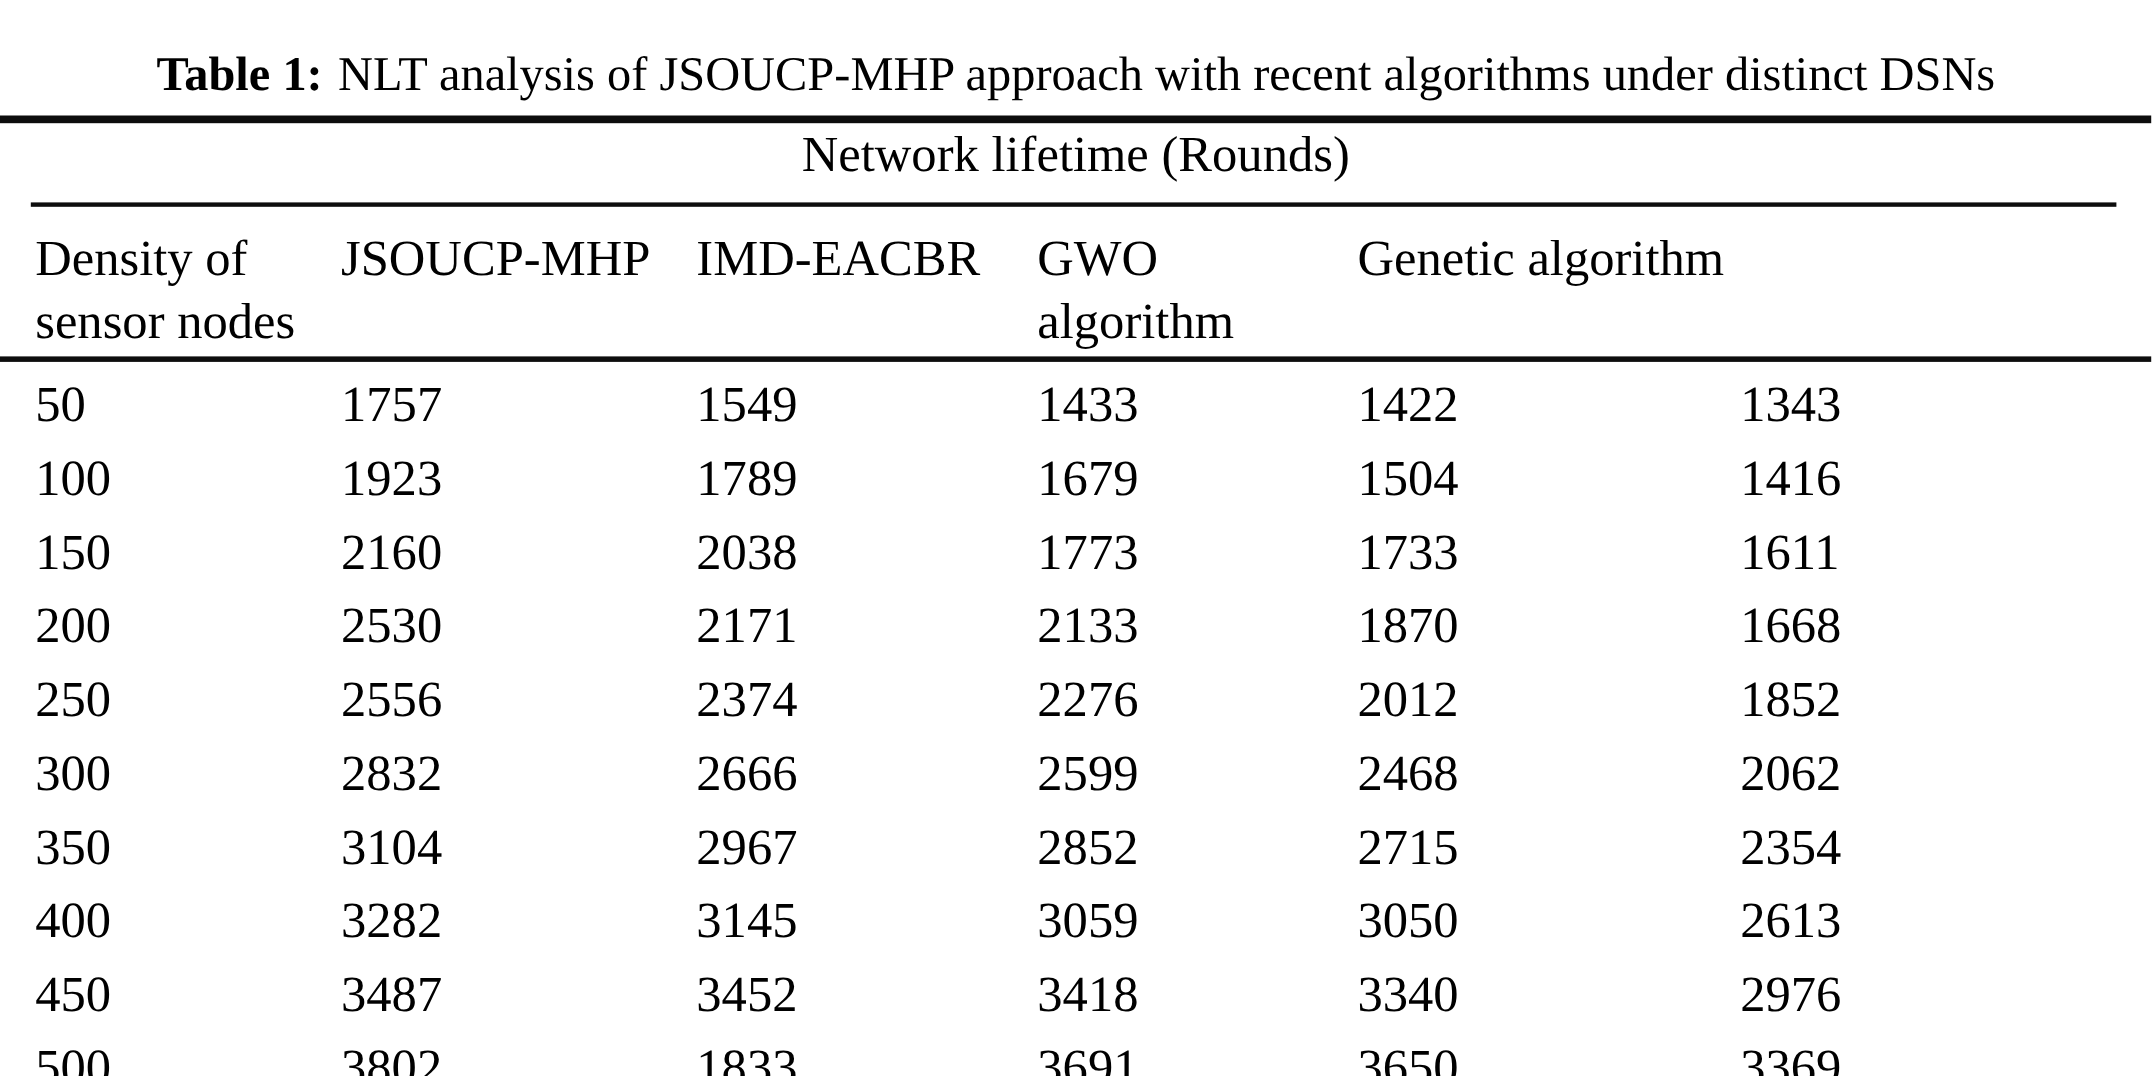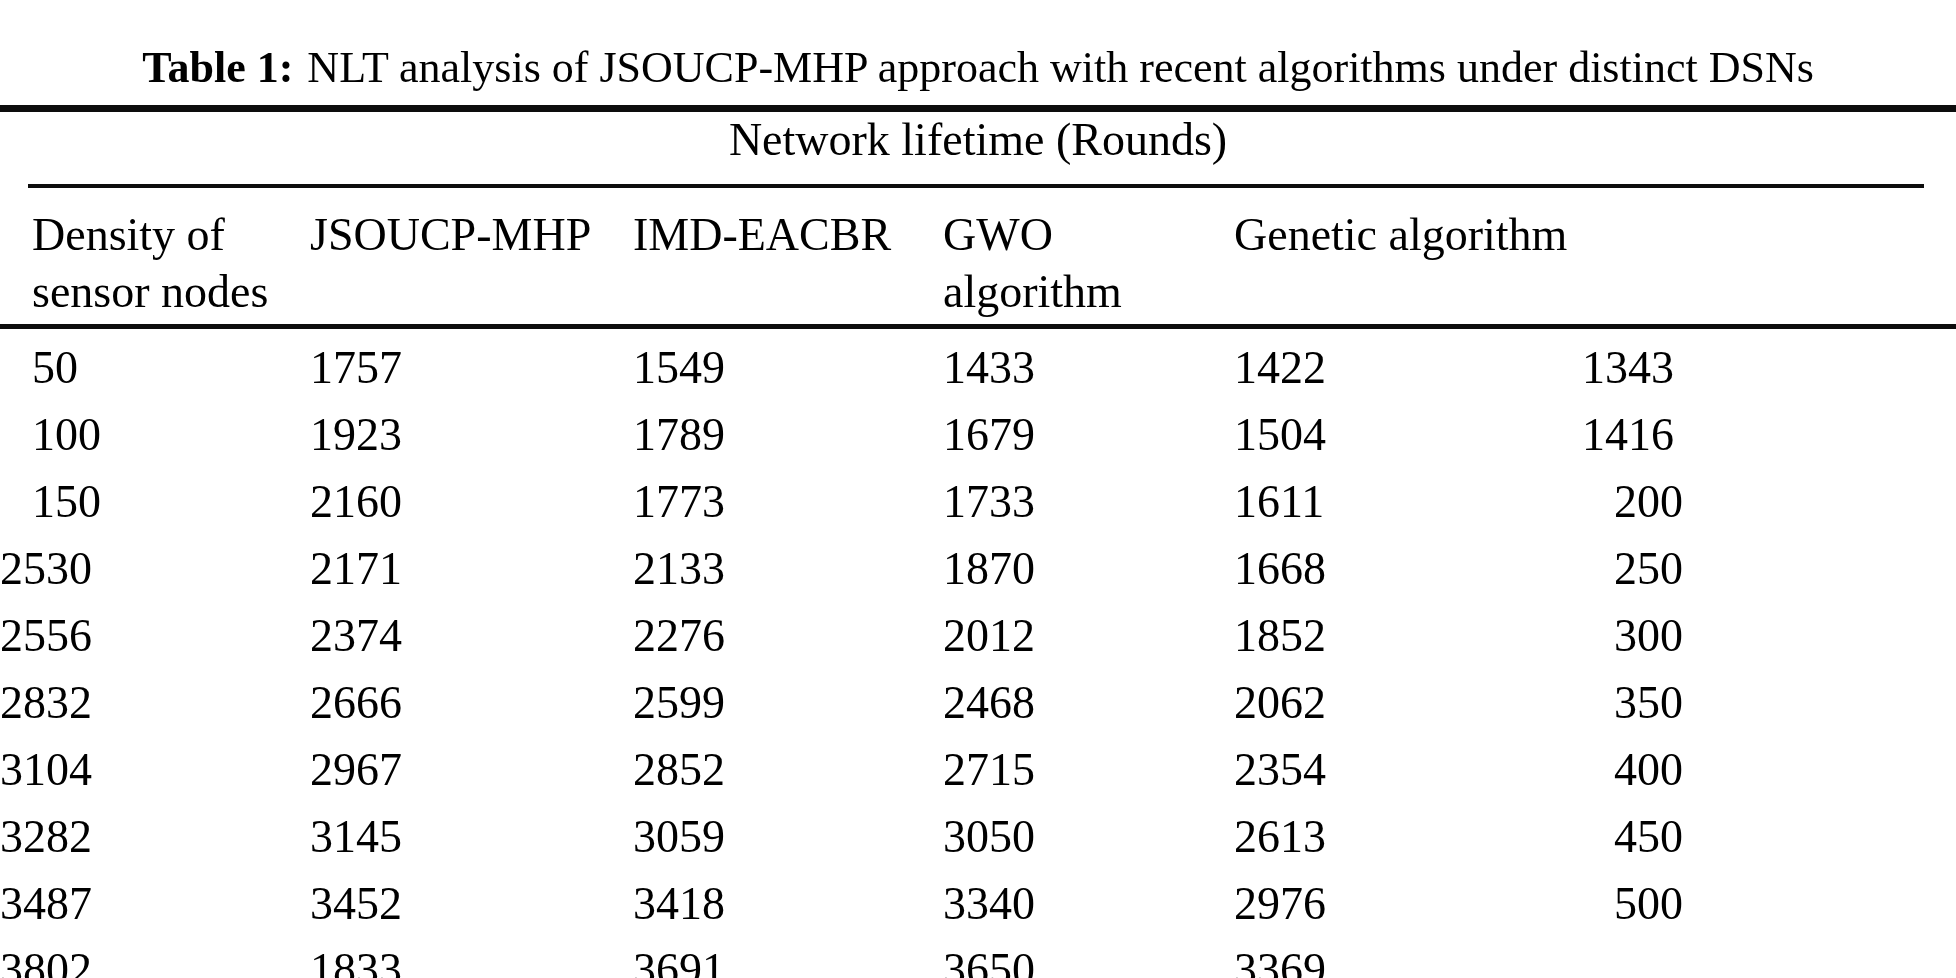--- a/index.html
+++ b/index.html
@@ -136,20 +136,21 @@
       <div class="bcell c4">1422</div>
       <div class="bcell c5">1343</div>
       <div class="bcell c0">100</div>
       <div class="bcell c1">1923</div>
       <div class="bcell c2">1789</div>
       <div class="bcell c3">1679</div>
       <div class="bcell c4">1504</div>
       <div class="bcell c5">1416</div>
       <div class="bcell c0">150</div>
       <div class="bcell c1">2160</div>
+      <div class="bcell c2">2038</div>
       <div class="bcell c3">1773</div>
       <div class="bcell c4">1733</div>
       <div class="bcell c5">1611</div>
       <div class="bcell c0">200</div>
       <div class="bcell c1">2530</div>
       <div class="bcell c2">2171</div>
       <div class="bcell c3">2133</div>
       <div class="bcell c4">1870</div>
       <div class="bcell c5">1668</div>
       <div class="bcell c0">250</div>

